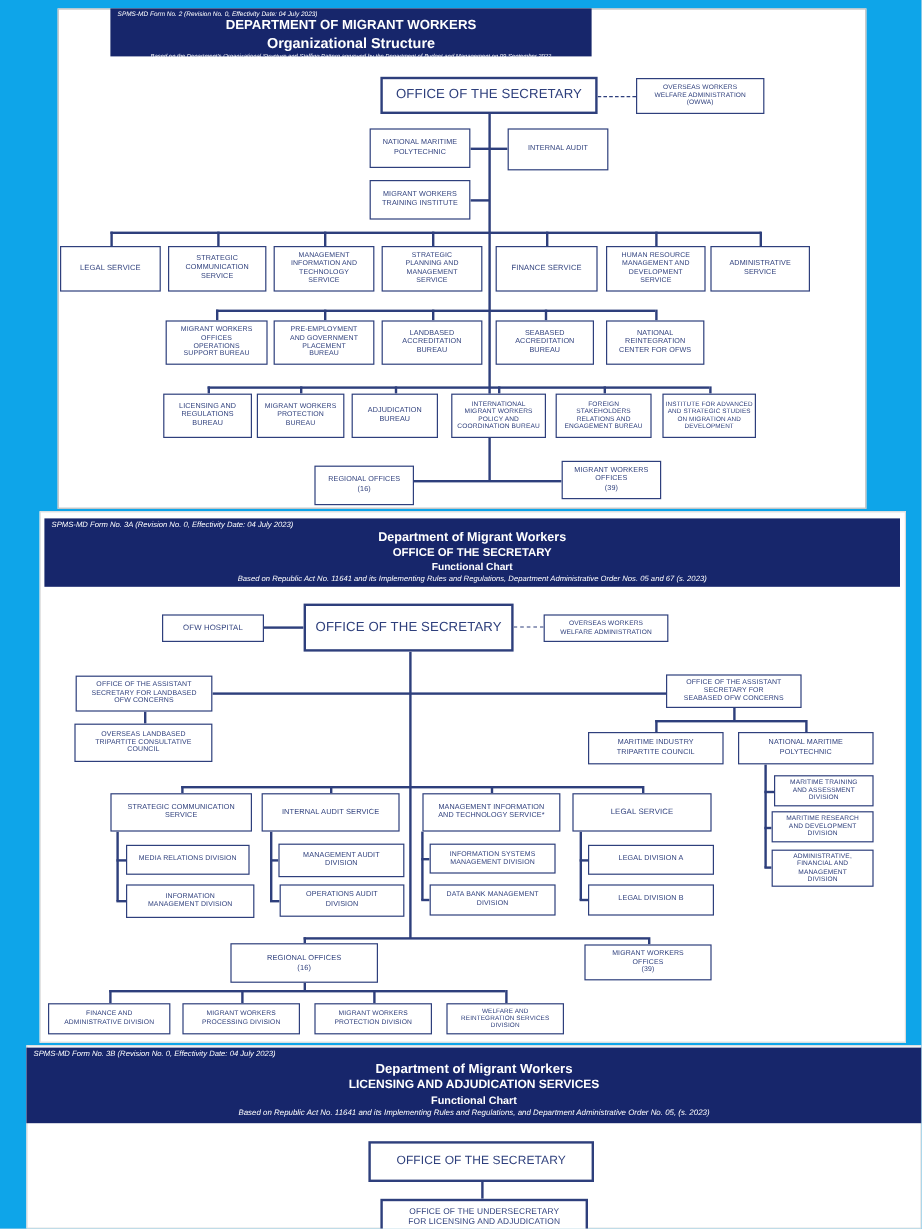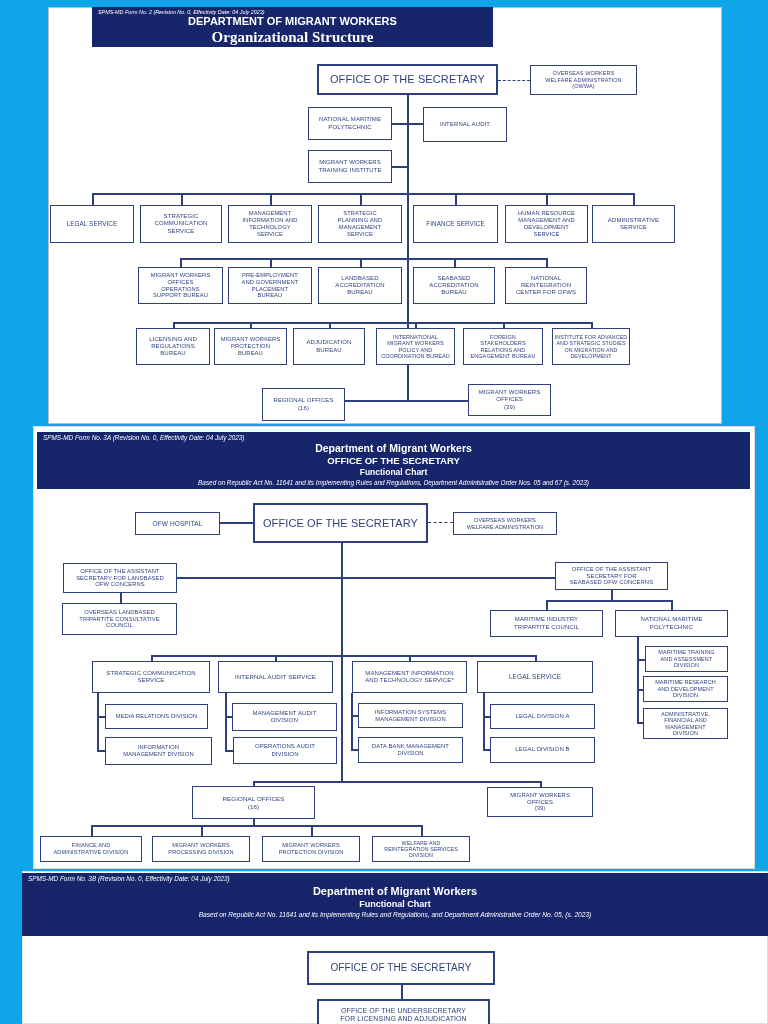--- a/index.html
+++ b/index.html
@@ -9,21 +9,21 @@
   .page.p2,.page.p3{border-color:#dcdcdc;}
   .band{position:absolute;background:#17266b;color:#ffffff;text-align:center;box-sizing:border-box;z-index:2;}
   .form-no{position:absolute;left:6px;top:2px;font-style:italic;text-align:left;white-space:nowrap;}
   .c1 .form-no{font-size:5.4px;}
   .c2 .form-no,.c3 .form-no{font-size:6.4px;}
   .b-title{font-weight:bold;}
   .c1 .b-title{font-size:11px;margin-top:8px;}
   .c2 .b-title{font-size:10.5px;margin-top:10px;}
   .c3 .b-title{font-size:11px;margin-top:12px;}
   .b-sub{font-weight:bold;}
-  .c1 .b-sub{font-size:15px;margin-top:2px;font-family:Liberation Serif, serif;}
+  .c1 .b-sub{font-size:12px;margin-top:2px;}
   .c2 .b-sub{font-size:9.5px;margin-top:1px;}
   .c3 .b-sub{font-size:10px;margin-top:2px;}
   .b-type{font-weight:600;}
   .c2 .b-type{font-size:8.5px;margin-top:1px;}
   .c3 .b-type{font-size:9px;margin-top:2px;}
   .b-basis{font-style:italic;}
   .c1 .b-basis{font-size:4.9px;margin-top:2px;}
   .c2 .b-basis{font-size:6.4px;margin-top:2px;}
   .c3 .b-basis{font-size:6.6px;margin-top:2px;}
   .box{position:absolute;background:#ffffff;border:1.5px solid #2e3f7c;color:#2e3f7c;
@@ -244,20 +244,21 @@
 PROCESSING DIVISION</div>
     <div class="box" style="left: 262px; top: 836px; width: 98px; height: 26px; font-size: 5.6px;">MIGRANT WORKERS
 PROTECTION DIVISION</div>
     <div class="box" style="left: 372px; top: 836px; width: 98px; height: 26px; font-size: 5.3px;">WELFARE AND
 REINTEGRATION SERVICES
 DIVISION</div>
     <div class="page p3" style="left: 22px; top: 871px; width: 746px; height: 153px;"></div>
     <div class="band c3" style="left: 22px; top: 873px; width: 746px; height: 63px;">
       <div class="form-no">SPMS-MD Form No. 3B (Revision No. 0, Effectivity Date: 04 July 2023)</div>
       <div class="b-title">Department of Migrant Workers</div>
+      <div class="b-sub">LICENSING AND ADJUDICATION SERVICES</div>
       <div class="b-type">Functional Chart</div>
       <div class="b-basis">Based on Republic Act No. 11641 and its Implementing Rules and Regulations, and  Department Administrative Order No. 05, (s. 2023)</div>
     </div>
     <div class="line" style="left: 401px; top: 985px; width: 1.5px; height: 14px;"></div>
     <div class="box" style="left: 307px; top: 951px; width: 188px; height: 34px; font-size: 10px; border-width: 2px;">OFFICE OF THE SECRETARY</div>
     <div class="box" style="left: 317px; top: 999px; width: 173px; height: 32px; font-size: 7px; border-width: 2px;">OFFICE OF THE UNDERSECRETARY
 FOR LICENSING AND ADJUDICATION</div>
   </div>
 
 </body></html>

